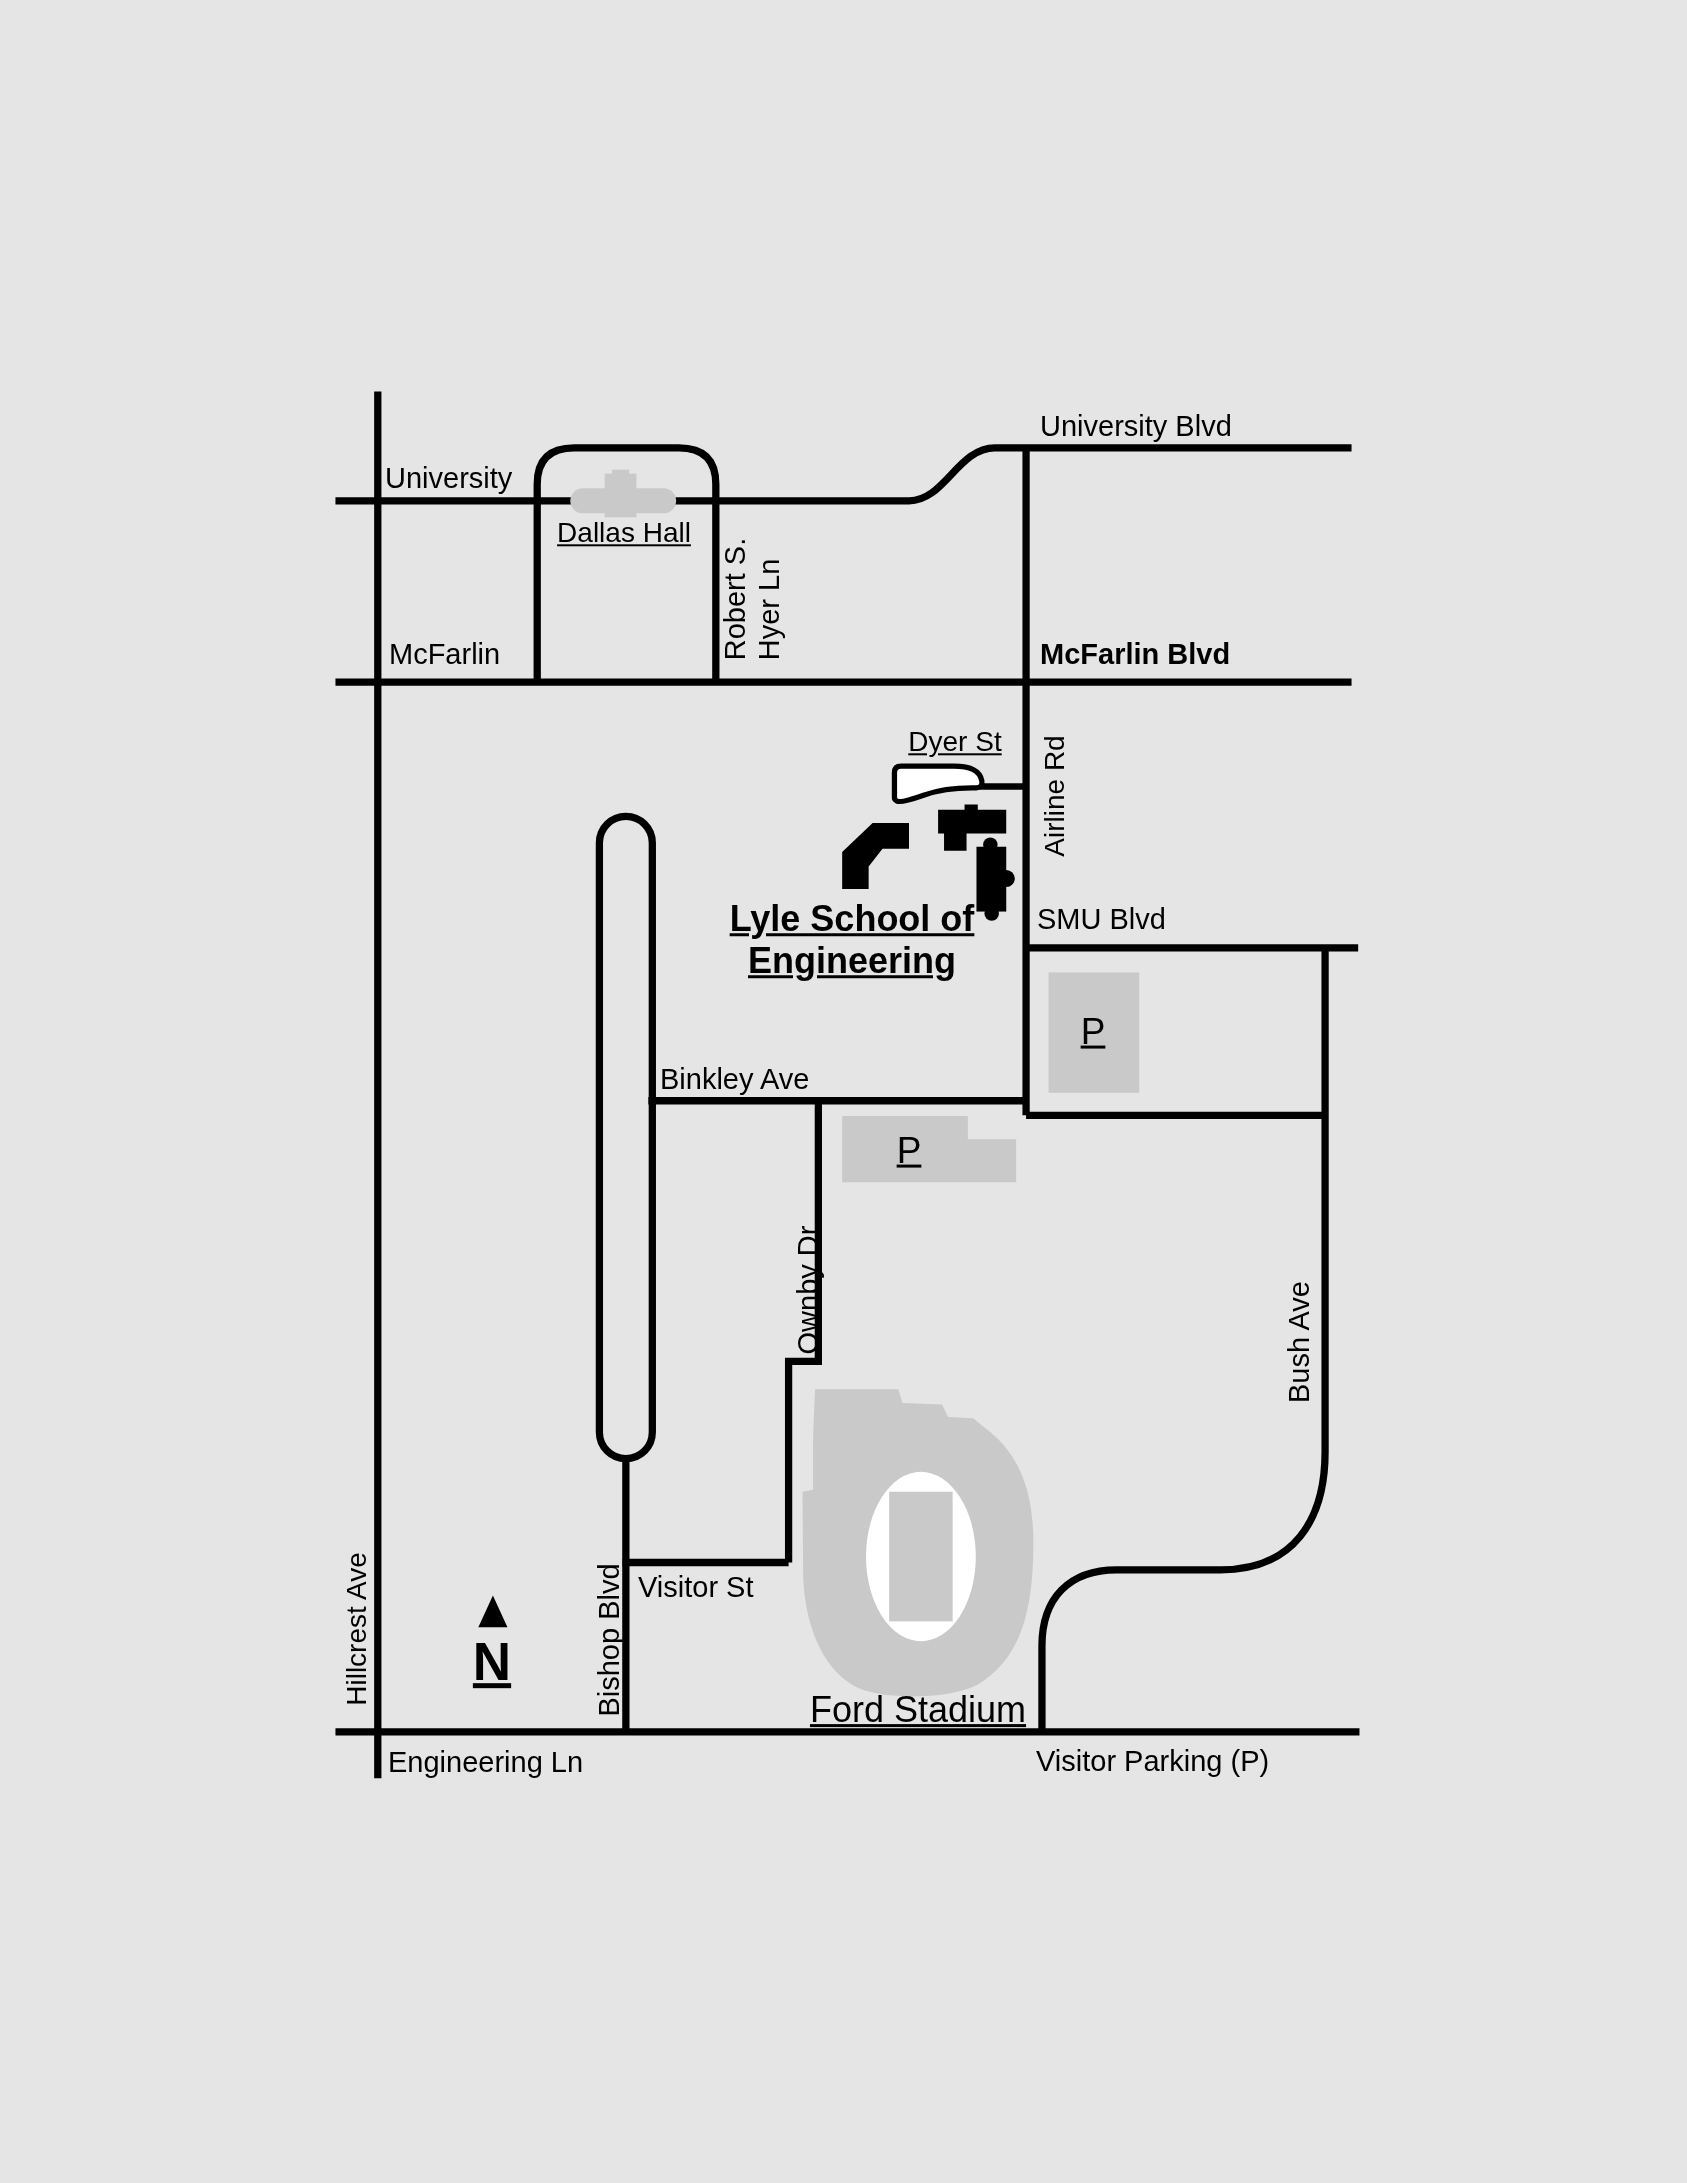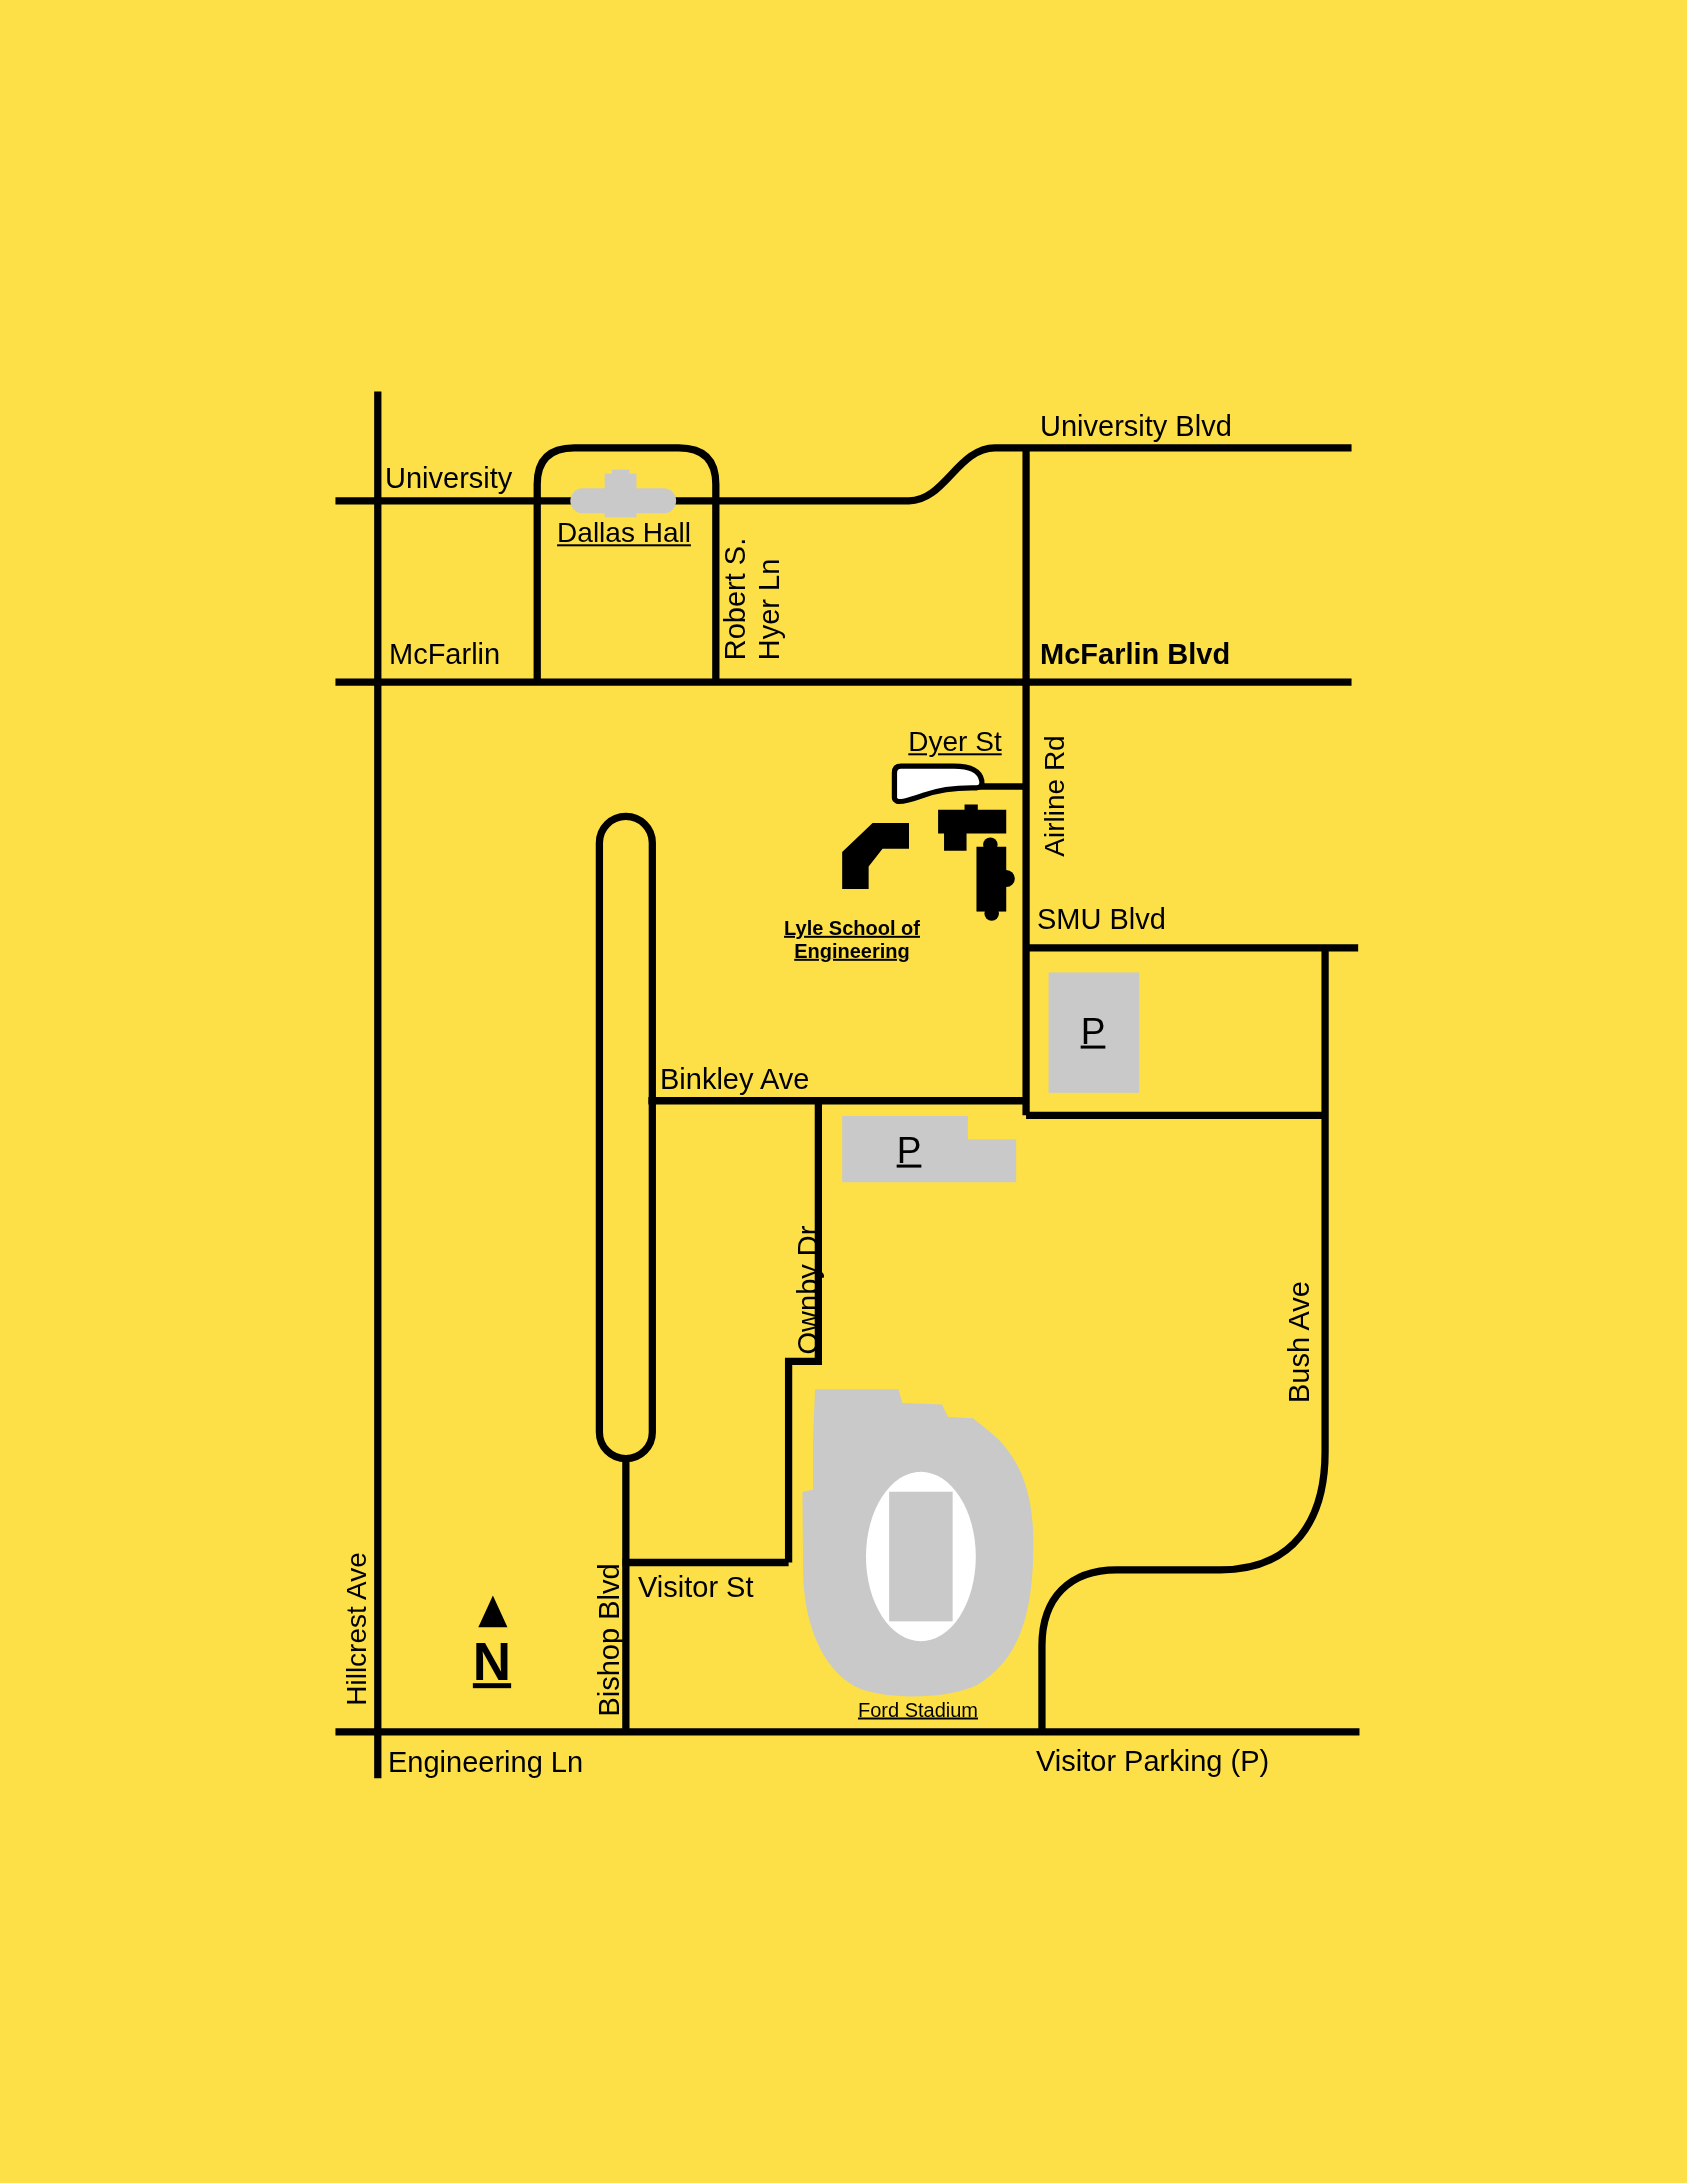--- a/index.html
+++ b/index.html
@@ -1,25 +1,25 @@
 <!DOCTYPE html>
 <html style="font-size:10.6px"><head>
 <meta charset="utf-8">
 <style>
   html,body{margin:0;padding:0;background:#ffffff;}
-  #page{position:relative;width:1687px;height:2183px;background:#fde047;overflow:hidden;
+  #page{position:relative;width:1687px;height:2183px;background:#e5e5e5;overflow:hidden;
         font-family:"Liberation Sans", sans-serif;color:#000;}
   #map-svg{position:absolute;left:0;top:0;width:1687px;height:2183px;}
   .lbl{position:absolute;white-space:nowrap;font-size:29px;line-height:1.05;color:#000;}
   .anchor-left{transform:translateY(-50%);}
   .anchor-center{transform:translate(-50%,-50%);text-align:center;text-decoration:underline;}
   .vert{transform:translate(-50%,-50%) rotate(-90deg);}
   .bold{font-weight:bold;}
   .small42{font-size:28px;}
-  .place{font-size:20px;}
+  .place{font-size:36px;}
   .p-letter{font-size:37px;}
   .n-letter{font-size:53px;font-weight:bold;}
   .two-line{line-height:1.16;}
 </style>
 </head>
 <body>
 
 <div id="page">
 
   <svg id="map-svg" viewBox="0 0 2550 3300">

